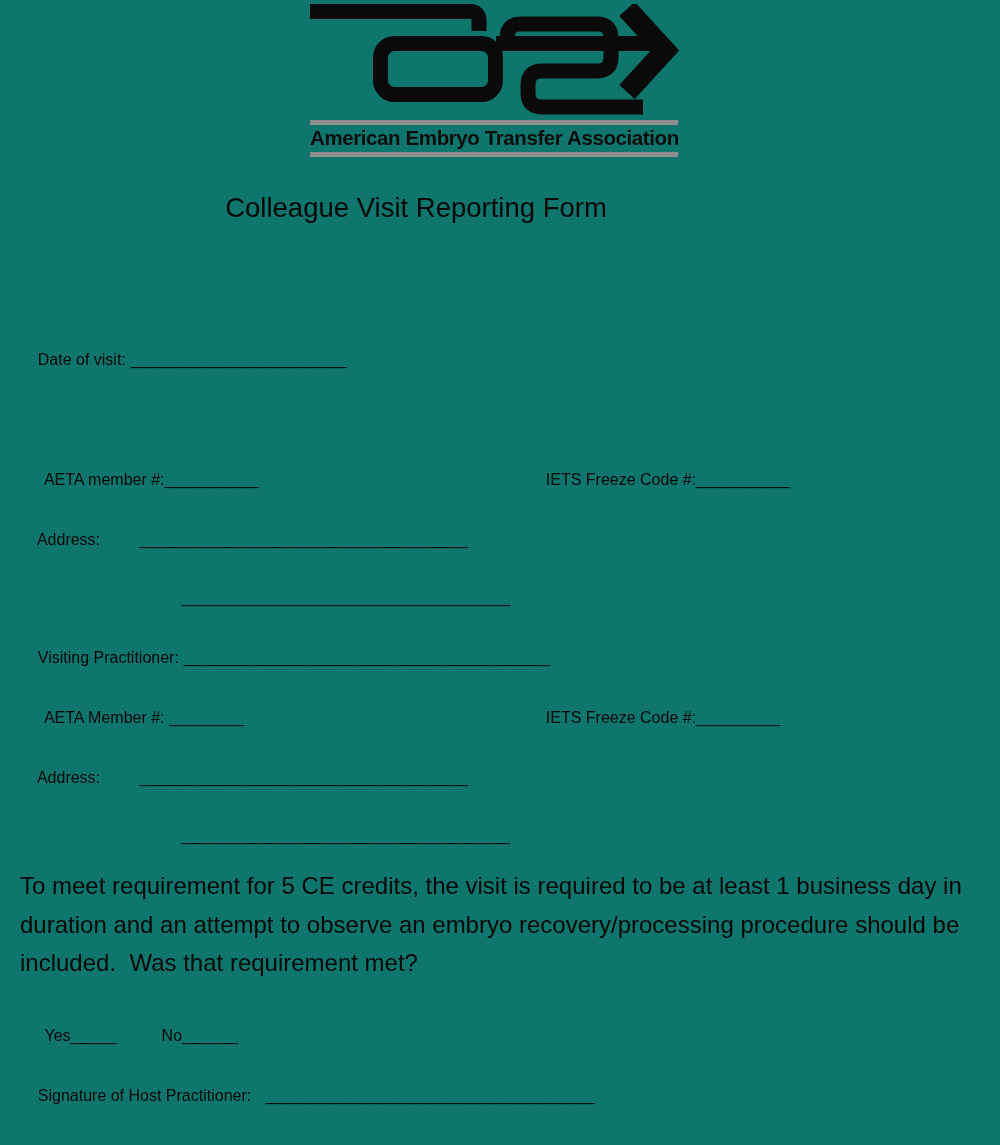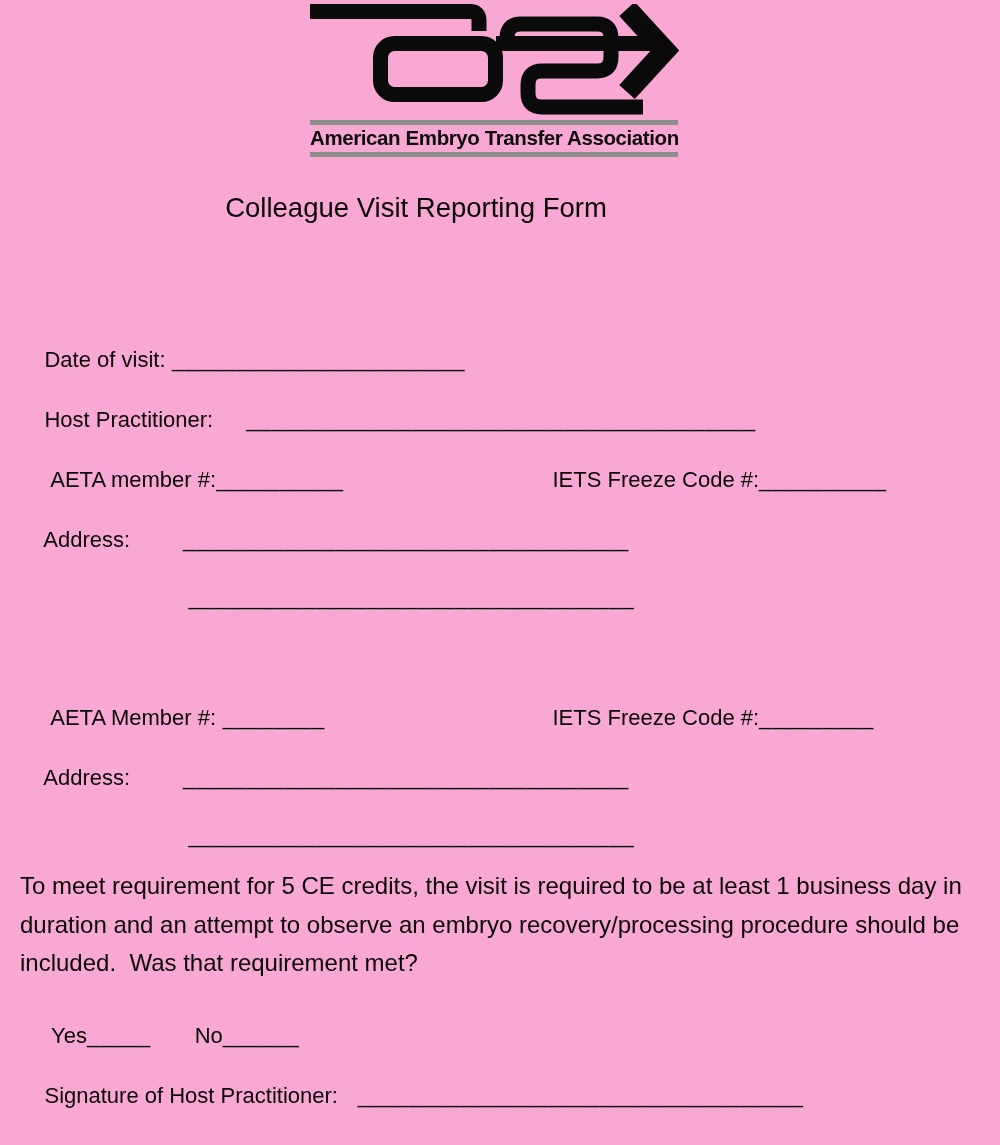--- a/index.html
+++ b/index.html
@@ -1,28 +1,28 @@
 <!DOCTYPE html>
 <html><head>
 <meta charset="utf-8">
 <style>
   html, body { margin: 0; padding: 0; background: #ffffff; }
   .page {
     position: relative;
     width: 1000px;
     height: 1145px;
-    background: #f9a8d4;
+    background: #0f766e;
     font-family: "Liberation Sans", "DejaVu Sans", sans-serif;
     color: #000000;
     overflow: hidden;
   }
   .row {
     position: absolute;
     left: 20px;
-    font-size: 22px;
+    font-size: 16px;
     line-height: 30px;
     white-space: pre;
     color: #080808;
   }
   .blank { letter-spacing: 0.5px; }
   .logo-mark { position: absolute; left: 310px; top: 4px; }
   .logo-rule {
     position: absolute;
     left: 310px;
     width: 368px;
@@ -83,38 +83,38 @@
   <div class="logo-rule" style="top:120px"></div>
   <div class="logo-text">American Embryo Transfer Association</div>
   <div class="logo-rule" style="top:152px"></div>
 
   <div class="doc-title">Colleague Visit Reporting Form</div>
 
   <div class="row" style="top:315px">
     <span>Date of visit:</span><span class="blank"> _______________________</span>
   </div>
 
-  <div class="row" style="top:375px">
-    <span>Host Practitioner:</span><span class="blank">     ________________________________________</span>
-  </div>
 
   <div class="row" style="top:435px; left:528px">
     <span>IETS Freeze Code #:</span><span class="blank">__________</span>
   </div>
   <div class="row" style="top:435px; left:27px">
     <span>AETA member #:</span><span class="blank">__________</span>
   </div>
 
   <div class="row" style="top:495px">
     <span>Address:</span><span class="blank">        ___________________________________</span>
   </div>
   <div class="row" style="top:553px; left:164px">
     <span class="blank">___________________________________</span>
   </div>
 
+  <div class="row" style="top:613px">
+    <span>Visiting Practitioner:</span><span class="blank"> _______________________________________</span>
+  </div>
 
   <div class="row" style="top:673px; left:528px">
     <span>IETS Freeze Code #:</span><span class="blank">_________</span>
   </div>
   <div class="row" style="top:673px; left:27px">
     <span>AETA Member #:</span><span class="blank"> ________</span>
   </div>
 
   <div class="row" style="top:733px">
     <span>Address:</span><span class="blank">        ___________________________________</span>

